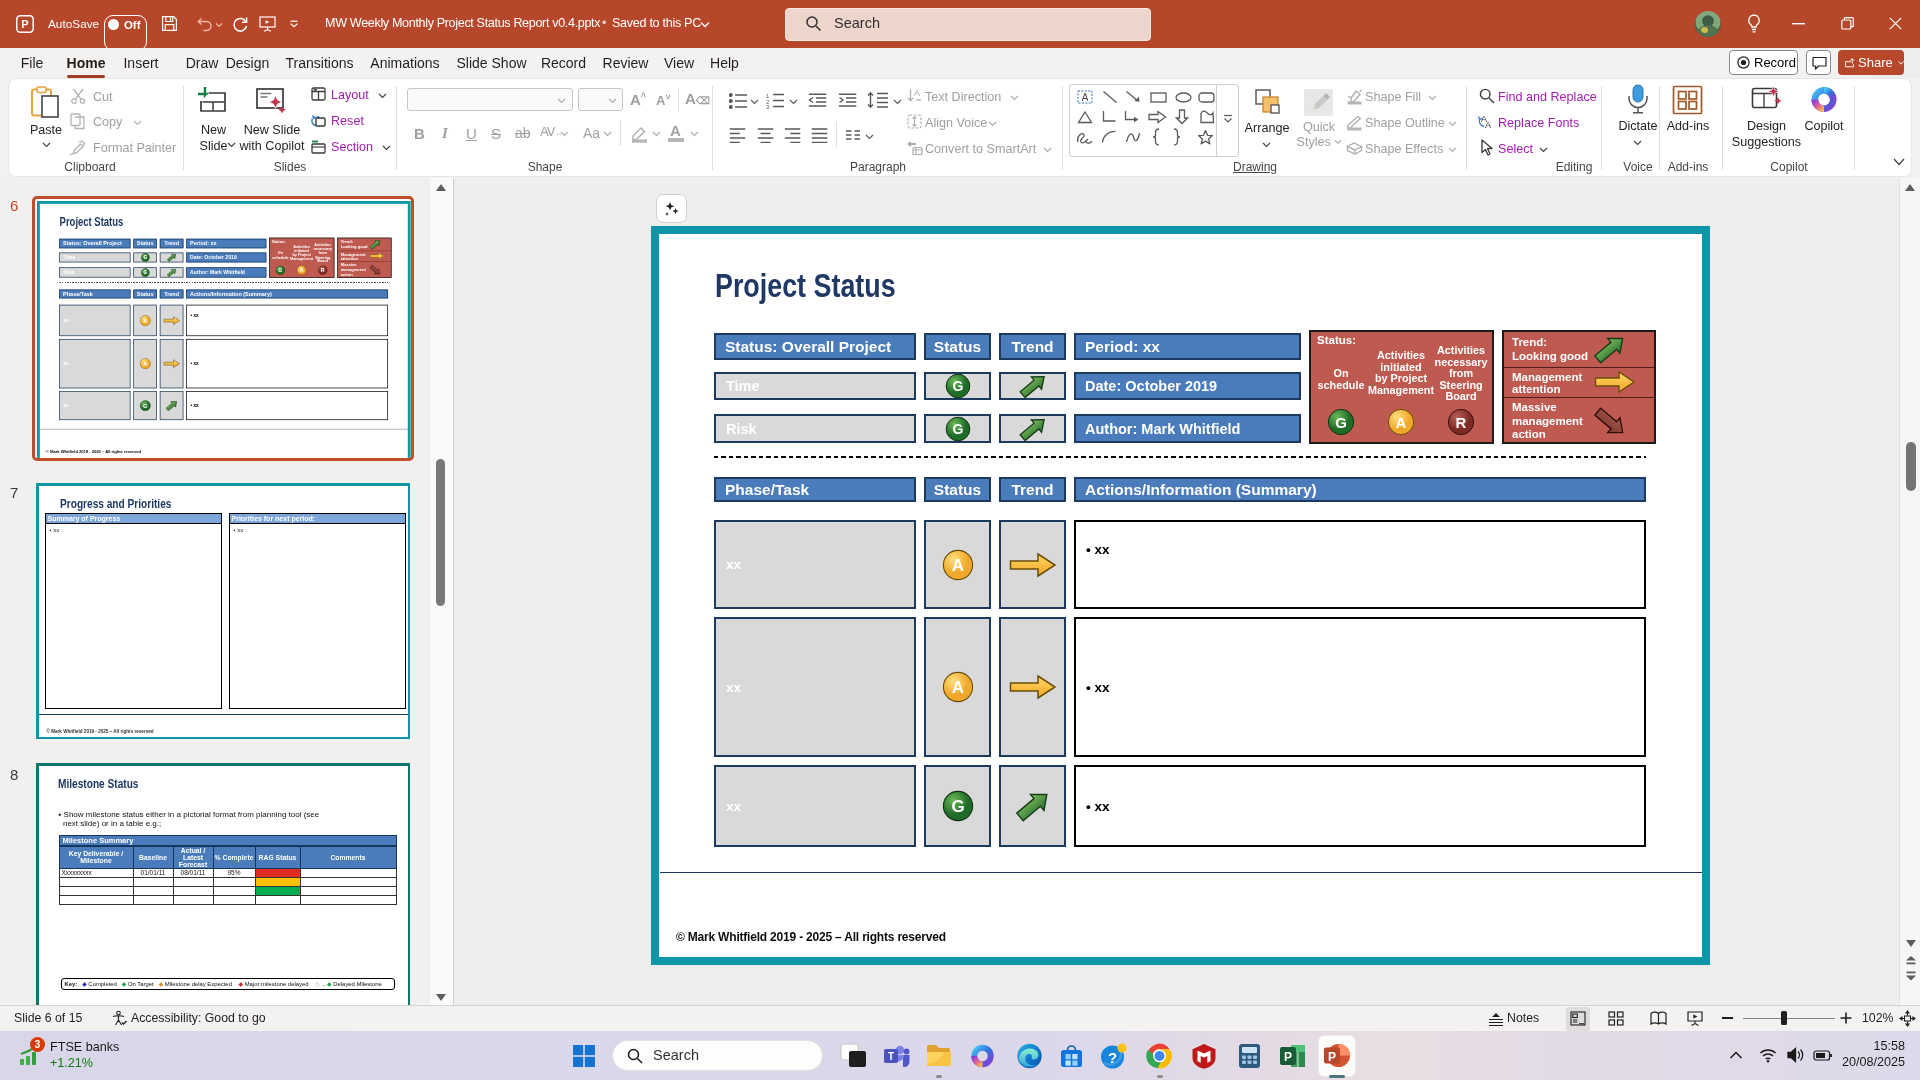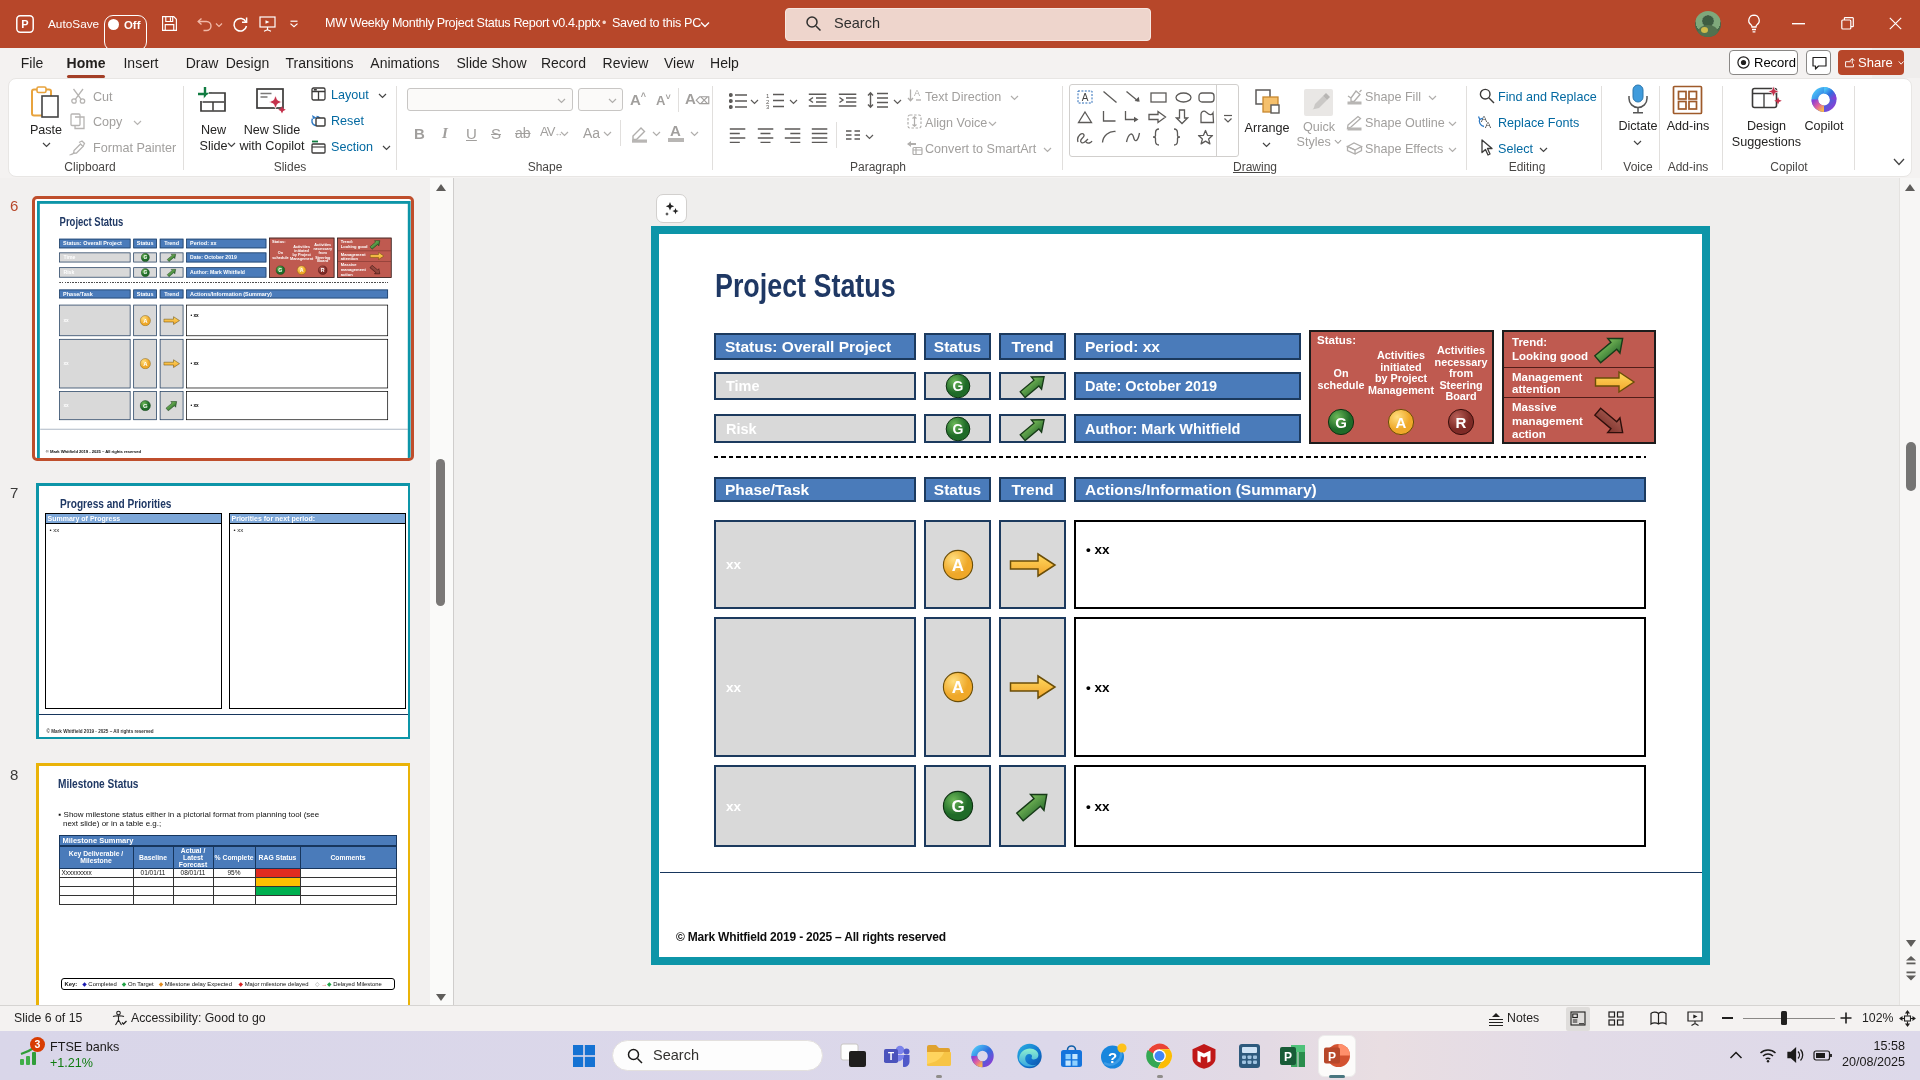--- a/index.html
+++ b/index.html
@@ -11,21 +11,21 @@
   
   #titlebar { position:absolute; left:0; top:0; width:1920px; height:48px; background:#b7472a; color:#fff; }
   #tabrow { position:absolute; left:0; top:48px; width:1872px; height:30px; background:#f4f2f1; }
   .tab { position:absolute; top:0; height:30px; white-space:nowrap; font-size:14px; color:#201f1e; display:flex; align-items:center; justify-content:center; }
   #ribbon { position:absolute; left:0; top:78px; width:1920px; height:100px; background:#f4f2f1; }
   #ribbonpanel { position:absolute; left:8px; top:0px; width:1904px; height:99px; background:#ffffff; border-radius:8px; border:1px solid #e8e6e4; }
   .grplabel { position:absolute; bottom:4px; font-size:12px; color:#484644; text-align:center; }
   .gsep { position:absolute; top:8px; width:1px; height:84px; background:#e1dfdd; }
   .launcher { position:absolute; width:14px; height:14px; color:#605e5c; }
   .biglabel { font-size:12.6px; color:#252423; text-align:center; line-height:16px; }
-  .smalllabel { font-size:12.6px; color:#0369a1; }
+  .smalllabel { font-size:12.6px; color:#a21caf; }
   .disabled { color:#a19f9d !important; }
   .chev { display:inline-block; width:7px; height:7px; }
 
   
   #thumbpanel { position:absolute; left:0; top:178px; width:453px; height:827px; background:#f2f0ef; }
   #canvas { position:absolute; left:453px; top:178px; width:1467px; height:827px; background:#efeeed; border-left:1px solid #cfcdcc; }
   #statusbar { position:absolute; left:0; top:1005px; width:1920px; height:26px; background:#f4f2f1; border-top:1px solid #d6d4d2; font-size:12.3px; color:#201f1e; }
   #taskbar { position:absolute; left:0; top:1031px; width:1920px; height:49px;
      background:linear-gradient(90deg,#d9d6e9 0%,#dcd8ea 55%,#e3dae4 66%,#e9dee2 72%,#e2dbe7 82%,#ddd9ea 100%); }
 
@@ -502,21 +502,21 @@
       <path d="M1.5 3.5 l1.3 3 3-1.3" fill="none" stroke="#2f7ac4" stroke-width="1.3"></path>
     </svg>
     <div class="abs smalllabel" style="left:1498px;top:38px;">Replace Fonts</div>
     <svg class="abs" style="left:1480px;top:61px" width="14" height="17" viewBox="0 0 14 17">
       <path d="M2 1 L12 9.5 H7.5 L10 15 8 16 5.5 10.5 2 13.5 z" fill="#fff" stroke="#3b3a39" stroke-width="1.3" stroke-linejoin="round"></path>
     </svg>
     <div class="abs smalllabel" style="left:1498px;top:64px;">Select</div>
     <svg class="abs" style="left:1539px;top:69px" width="9" height="6" viewBox="0 0 9 6" fill="none" stroke="#444" stroke-width="1.2">
       <path d="M1 1 L4.5 4.5 L8 1"></path>
     </svg>
-    <div class="grplabel" style="left:1477px;width:100px;margin-top:36px;">Editing</div>
+    <div class="grplabel" style="left:1524px;width:100px;margin-top:36px;">Editing</div>
     <div class="gsep" style="left:1601px;"></div>
     
     <svg class="abs" style="left:1622px;top:6px" width="32" height="30" viewBox="0 0 32 30">
       <rect x="11" y="1" width="10" height="17" rx="5" fill="#3f9bdc" stroke="#2b77ad" stroke-width="1"></rect>
       <path d="M7 12 v2.5 a9 9 0 0 0 18 0 V12" fill="none" stroke="#555" stroke-width="1.5"></path>
       <path d="M16 24 v4 M11 28.7 h10" stroke="#555" stroke-width="1.5"></path>
     </svg>
     <div class="abs biglabel" style="left:1608px;top:40px;width:60px;">Dictate</div>
     <svg class="abs" style="left:1633px;top:62px" width="9" height="6" viewBox="0 0 9 6" fill="none" stroke="#444" stroke-width="1.2">
       <path d="M1 1 L4.5 4.5 L8 1"></path>
@@ -743,21 +743,21 @@
         </div>
         <div class="abs" style="left:190px;top:27px;width:177px;height:196px;border:1px solid #000;">
           <div style="height:10px;background:#7da7d8;border-bottom:1px solid #000;color:#fff;font-size:7px;font-weight:bold;padding-left:2px;line-height:10px;">Priorities for next period:</div>
           <div style="font-size:6px;color:#222;padding:3px 0 0 4px;">•  xx</div>
         </div>
         <div class="abs" style="left:0px;top:228px;width:369px;border-top:1px solid #17365d;"></div>
         <div class="abs" style="left:8px;top:243px;font-size:4.6px;font-weight:bold;color:#333;letter-spacing:0;">© Mark Whitfield 2019 - 2025 – All rights reserved</div>
       </div>
     </div>
 
-    <div class="abs" style="left:36px;top:585px;width:374px;height:242px;background:#eab308;overflow:hidden;">
+    <div class="abs" style="left:36px;top:585px;width:374px;height:242px;background:#0f766e;overflow:hidden;">
       <div class="abs" style="left:2.5px;top:2.5px;width:369px;height:242px;background:#fff;">
         <div class="abs" style="left:19px;top:10px;font-size:13.5px;font-weight:bold;color:#1f3864;transform:scaleX(0.75);transform-origin:0 0;white-space:nowrap;">Milestone Status</div>
         <div class="abs" style="left:20px;top:44px;font-size:8px;color:#111;line-height:9.5px;">▪ Show milestone status either in a pictorial format from planning tool (see<br>&nbsp;&nbsp;next slide) or in a table e.g.;</div>
         <div class="abs" style="left:20px;top:69px;width:338px;">
           <div style="height:11px;background:#4a7bba;border:1px solid #17365d;color:#fff;font-size:7.5px;font-weight:bold;padding-left:3px;line-height:10px;">Milestone Summary</div>
           <table style="width:100%;border-collapse:collapse;table-layout:fixed;">
             <tbody>
               <tr style="background:#4a7bba;color:#fff;font-size:6.8px;font-weight:bold;text-align:center;">
               <td style="width:74px;border:1px solid #17365d;padding:2px 1px;">Key Deliverable / Milestone</td>
               <td style="width:40px;border:1px solid #17365d;">Baseline</td>

